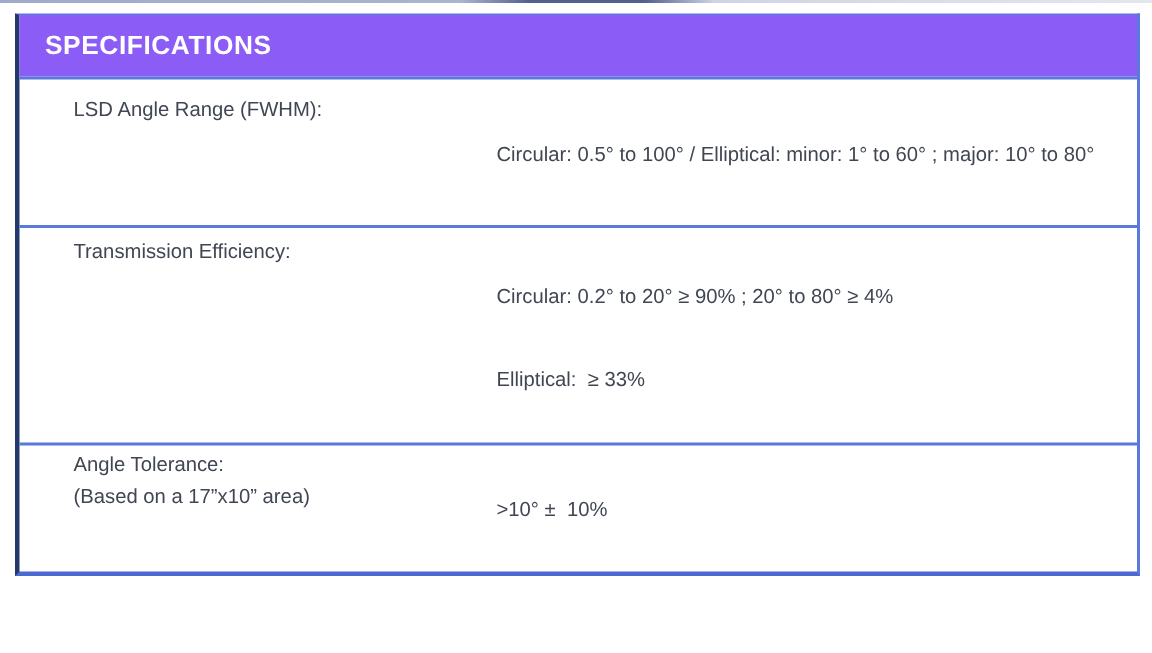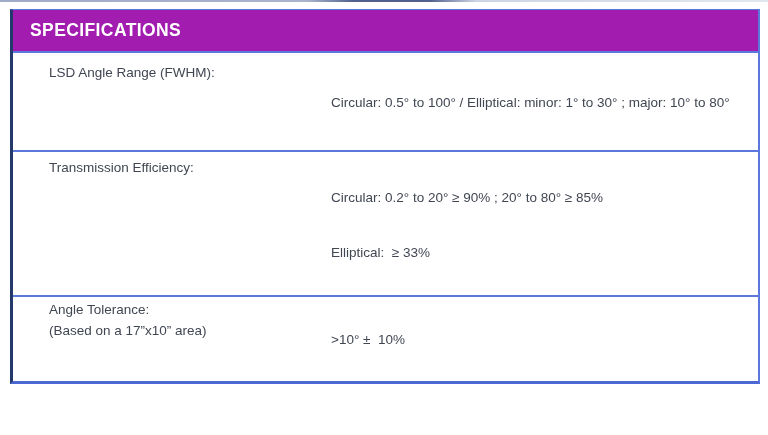--- a/index.html
+++ b/index.html
@@ -14,21 +14,21 @@
     opacity:.85;
   }
   .card{
     position:absolute;left:10px;top:9px;width:750px;box-sizing:border-box;
     border-left:3px solid #23386b;
     border-right:2px solid #5b78dc;
     border-top:1px solid #5b78dc;
     border-bottom:3px solid #4c68d2;
     background:#ffffff;
   }
-  .header{height:41px;background:#a21caf;display:flex;align-items:center;padding-left:17px;}
+  .header{height:41px;background:#8b5cf6;display:flex;align-items:center;padding-left:17px;}
   .header .title{color:#ffffff;font-weight:bold;font-size:17.5px;letter-spacing:.4px;}
 
   .row{display:flex;border-top:2px solid #5b78dc;align-items:stretch;}
   .cell-label{flex:0 0 286px;box-sizing:border-box;padding-left:4px;}
   .cell-value{flex:1 1 auto;white-space:pre-wrap;}
   .line{display:block;margin-left:32px;}
 
   
   .r-lsd   {padding:10px 0 8px;}  .r-lsd .line{line-height:19px;}
   .r-te    {padding:3px 0 0;}     .r-te .line{line-height:25px;}
@@ -45,30 +45,30 @@
 
   <div class="header">
     <span class="title">SPECIFICATIONS</span>
   </div>
 
   <div class="row r-lsd">
     <div class="cell-label">
       <span class="line">LSD Angle Range (FWHM):</span>
     </div>
     <div class="cell-value">
-      <span class="line">Circular: 0.5° to 100° / Elliptical: minor: 1° to 30° ; major: 10° to 80°</span>
+      <span class="line">Circular: 0.5° to 100° / Elliptical: minor: 1° to 60° ; major: 10° to 80°</span>
     </div>
   </div>
 
   <div class="row r-te">
     <div class="cell-label">
       <span class="line">Transmission Efficiency:</span>
     </div>
     <div class="cell-value">
-      <span class="line">Circular: 0.2° to 20° ≥ 90% ; 20° to 80° ≥ 85%</span>
+      <span class="line">Circular: 0.2° to 20° ≥ 90% ; 20° to 80° ≥ 4%</span>
       <span class="line">Elliptical:  ≥ 33%</span>
     </div>
   </div>
 
   <div class="row r-at">
     <div class="cell-label">
       <span class="line">Angle Tolerance:</span>
       <span class="line">(Based on a 17”x10” area)</span>
     </div>
     <div class="cell-value">

